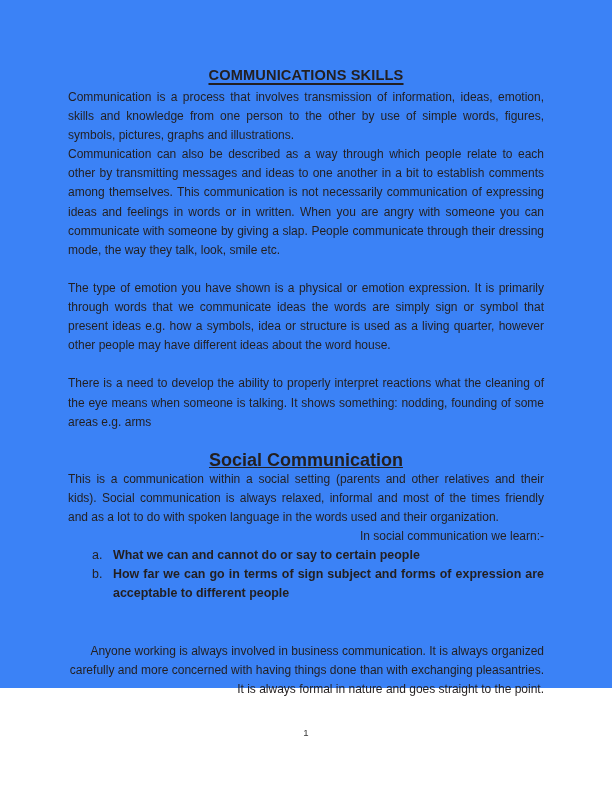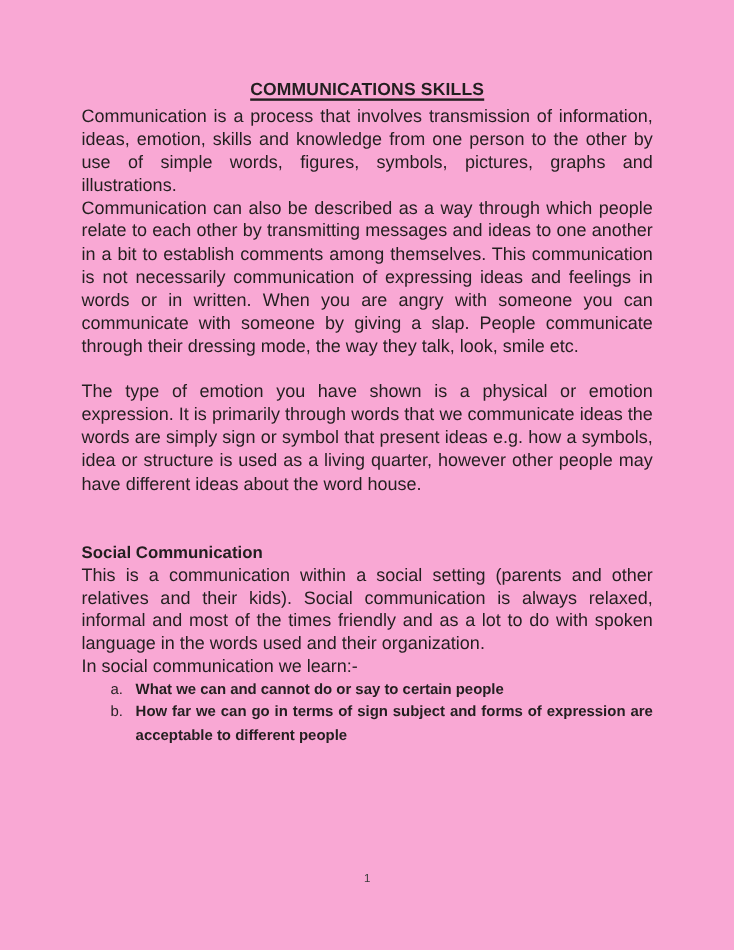--- a/index.html
+++ b/index.html
@@ -15,22 +15,22 @@
     overflow: hidden;
     font-family: "Liberation Sans", sans-serif;
     color: #231f20;
     -webkit-font-smoothing: antialiased;
   }
   .page {
     position: absolute;
     left: 0;
     top: 0;
     width: 612px;
-    height: 792px;
-    background: #f9a8d4;
+    height: 688px;
+    background: #3b82f6;
   }
   .content {
     position: absolute;
     left: 68px;
     top: 66px;
     width: 476px;
   }
   .doc-title {
     text-align: center;
     font-size: 14.6px;
@@ -41,40 +41,41 @@
     padding: 0;
   }
   .doc-title span {
     text-decoration: underline;
     text-underline-offset: 2.5px;
     text-decoration-thickness: 1.6px;
   }
   p.body-par {
     margin: 0;
     padding: 0;
-    font-size: 15px;
+    font-size: 12px;
     line-height: 19.1px;
     text-align: justify;
     text-justify: inter-word;
     -webkit-hyphens: none;
     hyphens: none;
   }
   p.body-par.flush {
-    text-align: left;
+    text-align: right;
   }
   .gap {
     height: 19.1px;
   }
   h2.section-heading {
     margin: 0;
     padding: 0;
-    font-size: 14px;
+    font-size: 18px;
     line-height: 19.1px;
     font-weight: bold;
-    text-align: left;
+    text-align: center;
+    text-decoration: underline;
   }
   ol.alpha-list {
     margin: 0;
     padding: 0;
     list-style: none;
   }
   ol.alpha-list li {
     position: relative;
     font-size: 12.45px;
     line-height: 19.1px;
@@ -118,20 +119,21 @@
     <p class="body-par">Communication is a process that involves transmission of information, ideas, emotion, skills and knowledge from one person to the other by use of simple words, figures, symbols, pictures, graphs and illustrations.</p>
 
     <p class="body-par">Communication can also be described as a way through which people relate to each other by transmitting messages and ideas to one another in a bit to establish comments among themselves. This communication is not necessarily communication of expressing ideas and feelings in words or in written. When you are angry with someone you can communicate with someone by giving a slap. People communicate through their dressing mode, the way they talk, look, smile etc.</p>
 
     <div class="gap"></div>
 
     <p class="body-par">The type of emotion you have shown is a physical or emotion expression. It is primarily through words that we communicate ideas the words are simply sign or symbol that present ideas e.g. how a symbols, idea or structure is used as a living quarter, however other people may have different ideas about the word house.</p>
 
     <div class="gap"></div>
 
+    <p class="body-par">There is a need to develop the ability to properly interpret reactions what the cleaning of the eye means when someone is talking. It shows something: nodding, founding of some areas e.g. arms</p>
 
     <div class="gap"></div>
 
     <h2 class="section-heading">Social Communication</h2>
 
     <p class="body-par">This is a communication within a social setting (parents and other relatives and their kids). Social communication is always relaxed, informal and most of the times friendly and as a lot to do with spoken language in the words used and their organization.</p>
 
     <p class="body-par flush">In social communication we learn:-</p>
 
     <ol class="alpha-list">
@@ -142,18 +144,19 @@
       <li>
         <span class="marker">b.</span>
         <span class="item-text">How far we can go in terms of sign subject and forms of expression are acceptable to different people</span>
       </li>
     </ol>
 
     <div class="gap"></div>
     <div class="gap"></div>
 
 
+    <p class="body-par flush">Anyone working is always involved in business communication. It is always organized carefully and more concerned with having things done than with exchanging pleasantries. It is always formal in nature and goes straight to the point.</p>
 
   </div>
 
   <div class="page-number">1</div>
 
 </div>
 
 </body></html>

